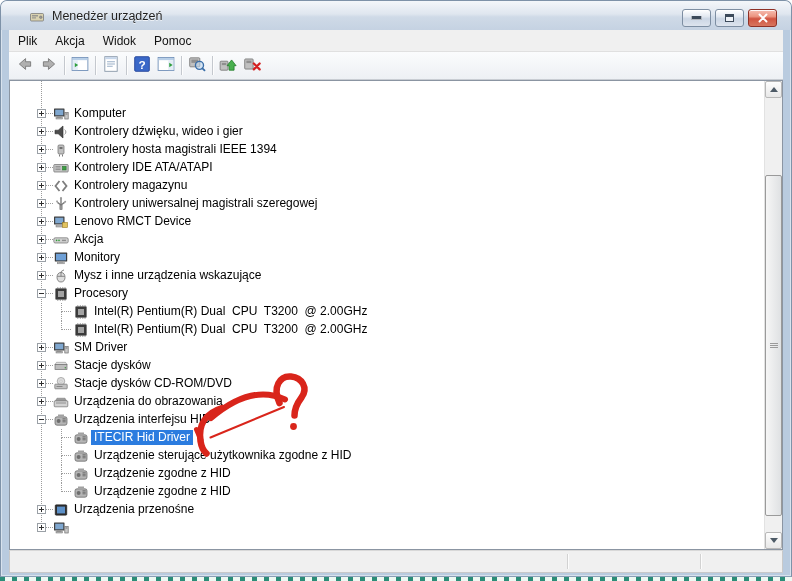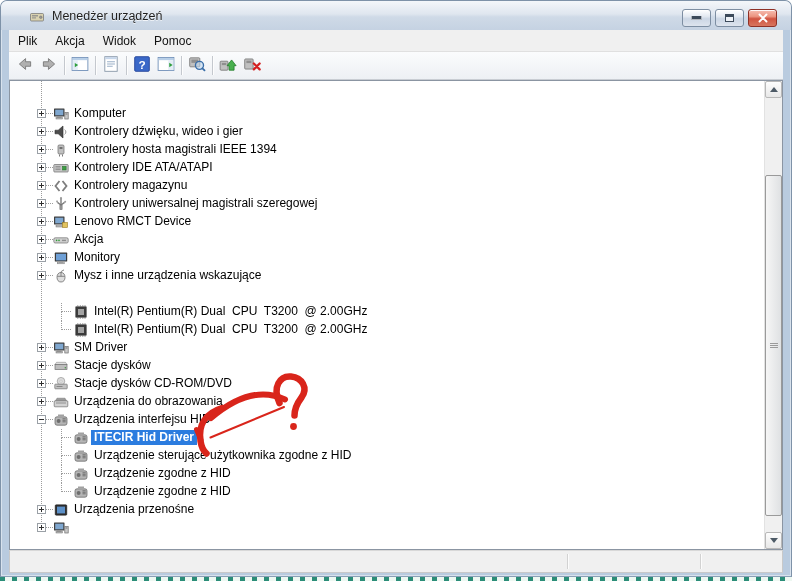--- a/index.html
+++ b/index.html
@@ -300,20 +300,32 @@
               <div class="ph"></div>
               <div class="pv"></div>
             </div>
             <span class="ticon" style="left: 43px;"><svg width="16" height="16" viewBox="0 0 16 16">
                 <path d="M8 4.5c2.6 0 4 2 4 4.8S10.6 14 8 14s-4-1.9-4-4.7S5.4 4.5 8 4.5z" fill="#dedede" stroke="#6e6e6e" stroke-width="0.8"></path>
                 <path d="M8 4.5v3.8M4.3 8.3h7.4" stroke="#6e6e6e" stroke-width="0.8"></path>
                 <path d="M8 4.5C8 2.5 10 3 11 1.8" fill="none" stroke="#6e6e6e" stroke-width="0.9"></path>
               </svg></span>
             <span class="lbl" style="left: 61px;">Mysz i inne urządzenia wskazujące</span>
           </div>
+          <div class="row" style="top: 204px;">
+            <div class="hstub"></div>
+            <div class="expandbox">
+              <div class="ph"></div>
+            </div>
+            <span class="ticon" style="left: 43px;"><svg width="16" height="16" viewBox="0 0 16 16">
+                <rect x="2.8" y="2.8" width="10.4" height="10.4" fill="#3c3c3c" stroke="#222" stroke-width="0.5"></rect>
+                <rect x="5" y="5" width="6" height="6" fill="#a3a3a3"></rect>
+                <path d="M4.8 1.2v1.6M7.3 1.2v1.6M9.8 1.2v1.6M12 1.2v1.6M4.8 13.2v1.6M7.3 13.2v1.6M9.8 13.2v1.6M12 13.2v1.6" stroke="#6e6e6e" stroke-width="0.8"></path>
+              </svg></span>
+            <span class="lbl" style="left: 61px;">Procesory</span>
+          </div>
           <div class="row" style="top: 222px;">
             <div class="l2a"></div>
             <div class="l2b"></div>
             <span class="ticon" style="left: 63px;"><svg width="16" height="16" viewBox="0 0 16 16">
                 <rect x="2.8" y="2.8" width="10.4" height="10.4" fill="#3c3c3c" stroke="#222" stroke-width="0.5"></rect>
                 <rect x="5" y="5" width="6" height="6" fill="#a3a3a3"></rect>
                 <path d="M4.8 1.2v1.6M7.3 1.2v1.6M9.8 1.2v1.6M12 1.2v1.6M4.8 13.2v1.6M7.3 13.2v1.6M9.8 13.2v1.6M12 13.2v1.6" stroke="#6e6e6e" stroke-width="0.8"></path>
               </svg></span>
             <span class="lbl" style="left: 81px;">Intel(R) Pentium(R) Dual  CPU  T3200  @ 2.00GHz</span>
           </div>
@@ -388,21 +400,21 @@
               <div class="ph"></div>
             </div>
             <span class="ticon" style="left: 43px;"><svg width="16" height="16" viewBox="0 0 16 16">
                 <rect x="2" y="4.8" width="12" height="8.4" rx="2" fill="#b5b5b5" stroke="#5e5e5e" stroke-width="0.7"></rect>
                 <circle cx="5.6" cy="9" r="2" fill="#6e6e6e"></circle>
                 <path d="M9.5 6.8h3.2M9.5 8.3h3.2M9.5 9.8h3.2" stroke="#5e5e5e" stroke-width="0.8"></path>
                 <path d="M5 3.2h6" stroke="#8a8a8a" stroke-width="1.2"></path>
               </svg></span>
             <span class="lbl" style="left: 61px;">Urządzenia interfejsu HID</span>
           </div>
-          <div class="row" style="top: 348px; font-weight: bold;">
+          <div class="row" style="top: 348px;">
             <div class="l2a"></div>
             <div class="l2b"></div>
             <span class="ticon" style="left: 63px;"><svg width="16" height="16" viewBox="0 0 16 16">
                 <rect x="2" y="4.8" width="12" height="8.4" rx="2" fill="#b5b5b5" stroke="#5e5e5e" stroke-width="0.7"></rect>
                 <circle cx="5.6" cy="9" r="2" fill="#6e6e6e"></circle>
                 <path d="M9.5 6.8h3.2M9.5 8.3h3.2M9.5 9.8h3.2" stroke="#5e5e5e" stroke-width="0.8"></path>
                 <path d="M5 3.2h6" stroke="#8a8a8a" stroke-width="1.2"></path>
               </svg></span>
             <span class="lbl selected" style="left: 81px; background: rgb(43, 124, 223);">ITECIR Hid Driver</span>
           </div>

